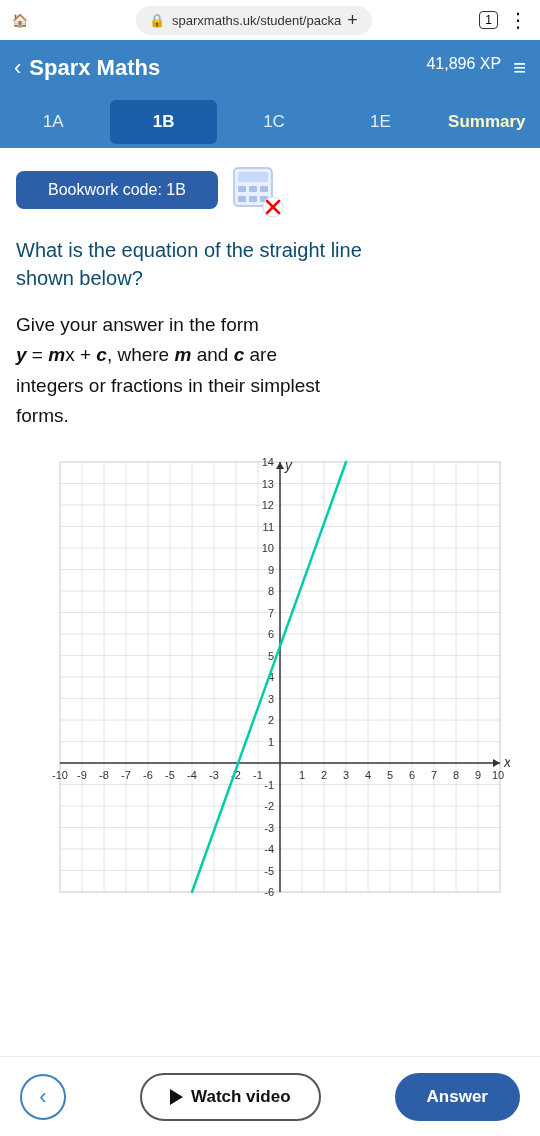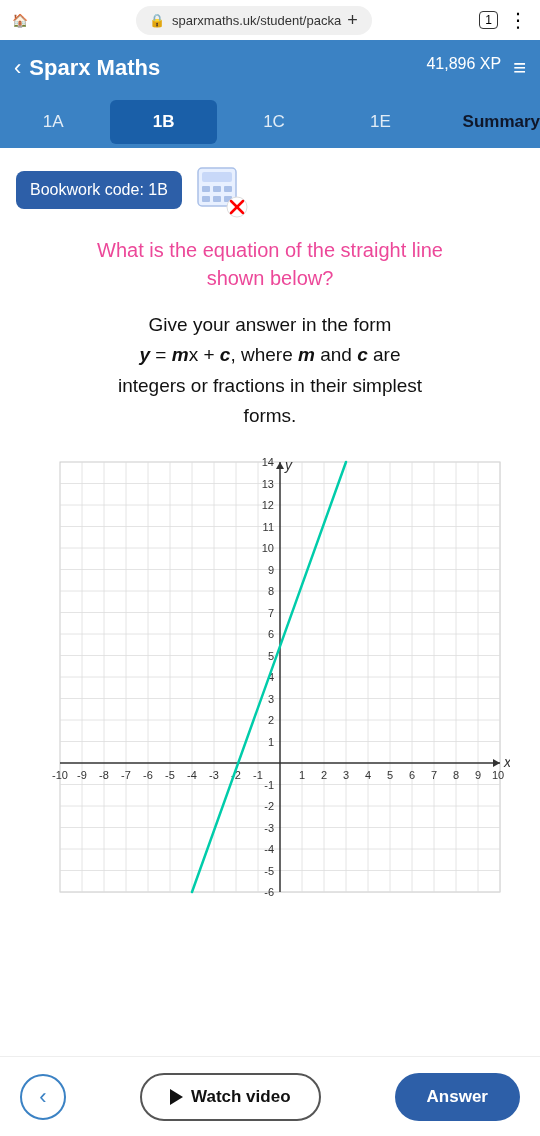--- a/index.html
+++ b/index.html
@@ -85,57 +85,55 @@
     }
     .tab.active {
       background: #1a5fa8;
       color: #fff;
       border-radius: 6px;
       font-weight: 700;
       margin: 6px 4px;
       padding: 12px 0;
     }
     .tab.summary {
-      color: #0f172a;
+      color: #fef9c3;
       font-weight: 600;
-      text-align: right;
     }
 
     
     .main {
       padding: 18px 16px 20px 16px;
     }
 
     
     .bookwork-row {
       display: flex;
       align-items: center;
       gap: 14px;
       margin-bottom: 22px;
     }
     .bookwork-badge {
       background: #2d5fa8;
       color: #fff;
       border-radius: 8px;
-      padding: 10px 14px;
+      padding: 10px 32px;
       font-size: 16px;
       font-weight: 500;
     }
 
     
     .question-text {
       font-size: 20px;
-      text-align: center;
+      text-align: left;
       line-height: 1.4;
       margin-bottom: 18px;
-      color: #ec4899;
+      color: #0c4a6e;
     }
     .math-text {
       font-size: 19px;
-      text-align: center;
       line-height: 1.6;
       margin-bottom: 20px;
       color: #111;
     }
     .math-text em {
       font-style: italic;
       font-weight: 600;
     }
 
     

